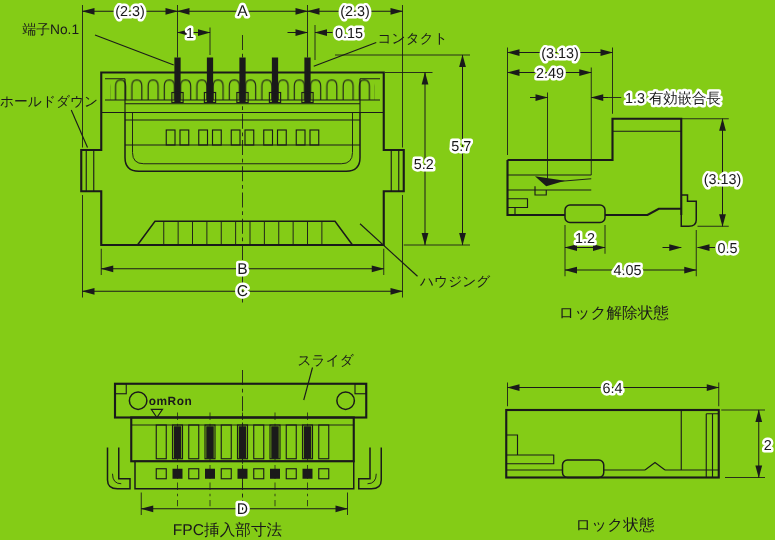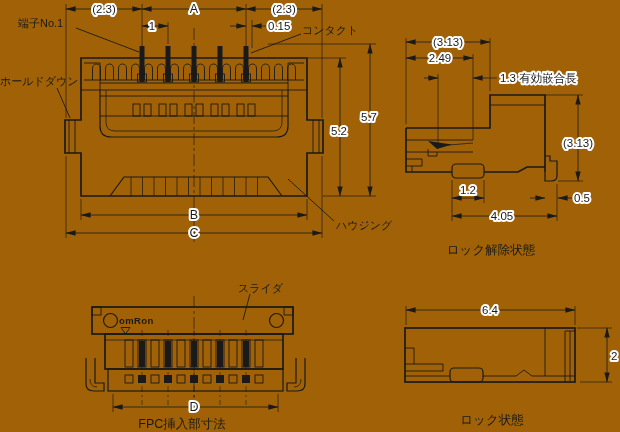--- a/index.html
+++ b/index.html
@@ -1,16 +1,16 @@
 <!DOCTYPE html>
 <html><head>
 <meta charset="utf-8">
 <style>
   html,body{margin:0;padding:0;background:#fff;}
-  .stage{position:relative;width:620px;height:432px;background:#a16207;overflow:hidden;
+  .stage{position:relative;width:620px;height:432px;background:#84cc16;overflow:hidden;
          font-family:"Liberation Sans","DejaVu Sans",sans-serif;}
   svg{display:block}
   
   .o16{fill:none;stroke:#1a1a1a;stroke-width:1.7;stroke-linejoin:miter;}
   .o12{fill:none;stroke:#1a1a1a;stroke-width:1.2;}
   .i09{fill:none;stroke:#1a1a1a;stroke-width:0.9;}
   .i07{fill:none;stroke:#1a1a1a;stroke-width:0.75;}
   .dim{fill:none;stroke:#1a1a1a;stroke-width:0.8;marker-start:url(#arw);marker-end:url(#arw);}
   .dimE{fill:none;stroke:#1a1a1a;stroke-width:0.8;marker-end:url(#arw);}
   .ext{fill:none;stroke:#1a1a1a;stroke-width:0.7;}

